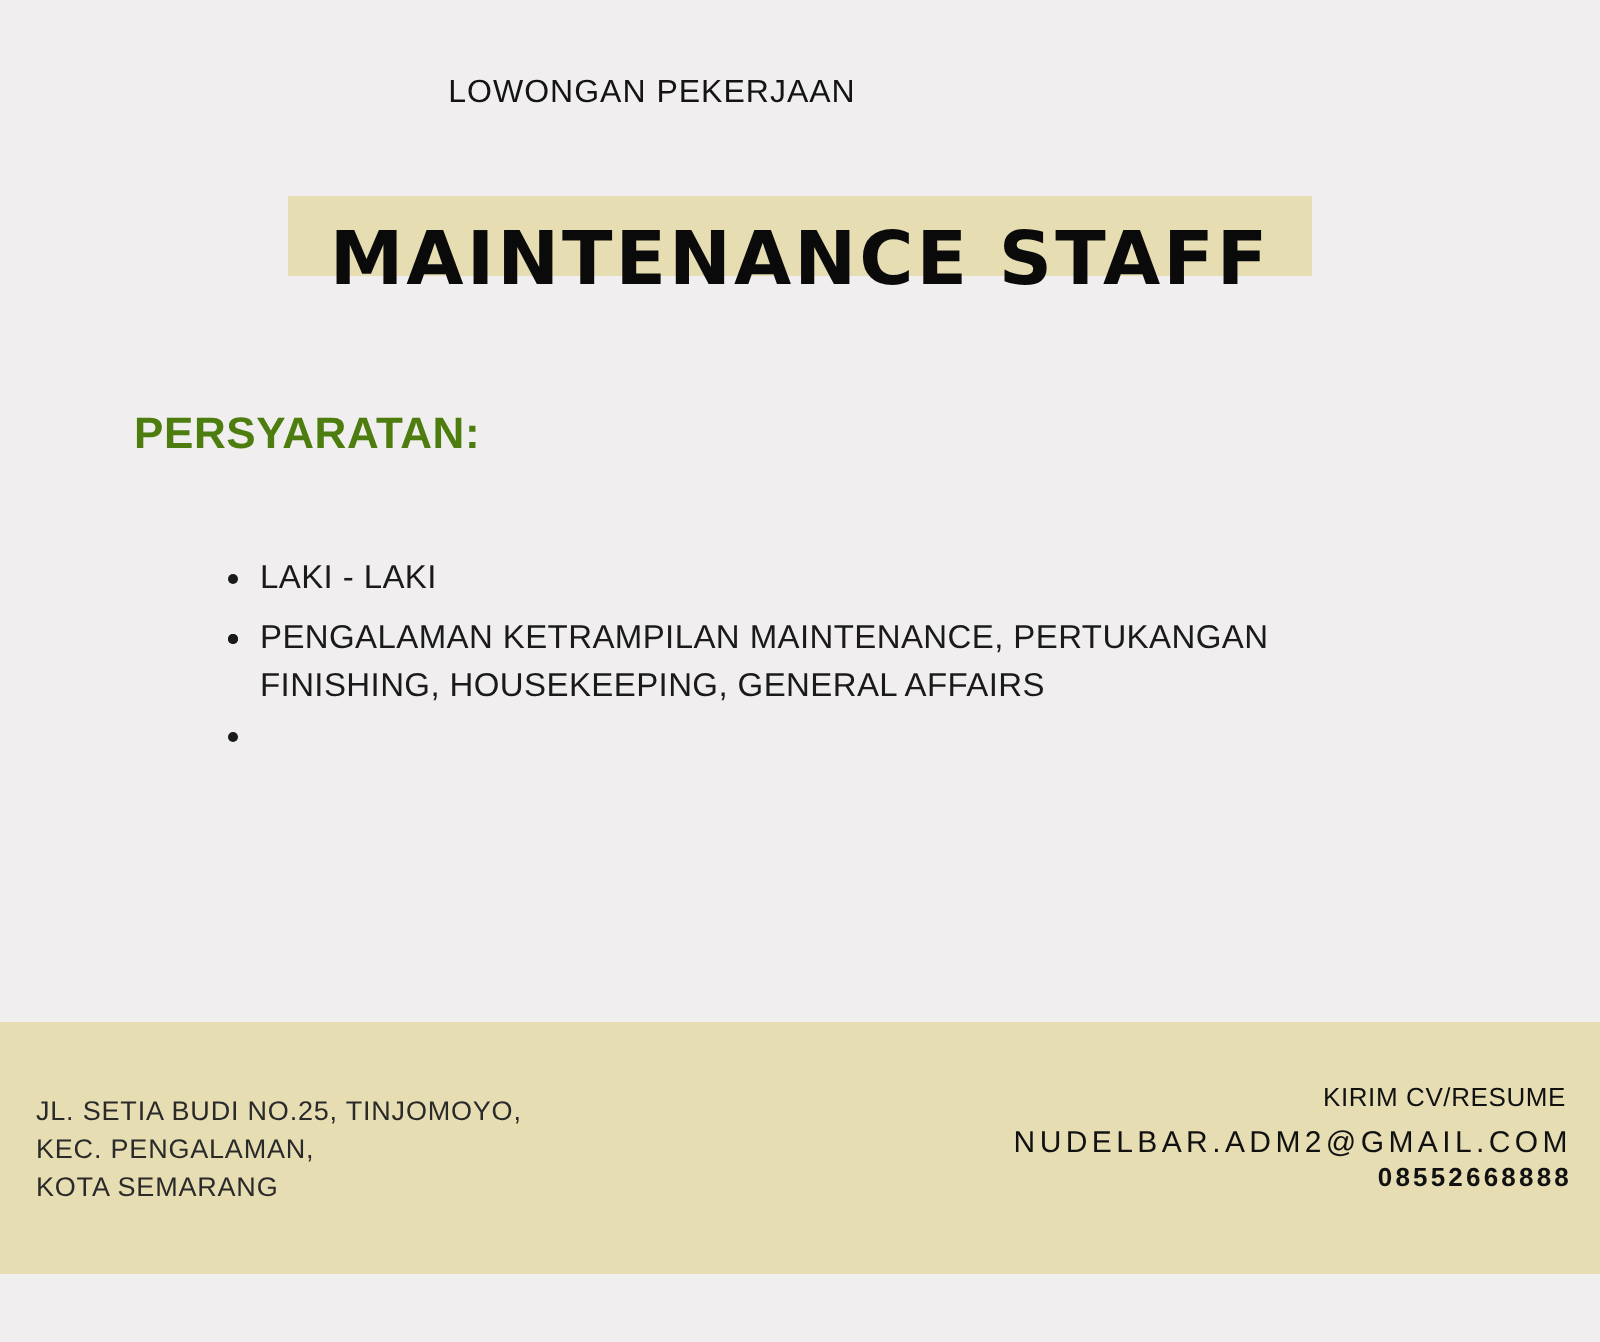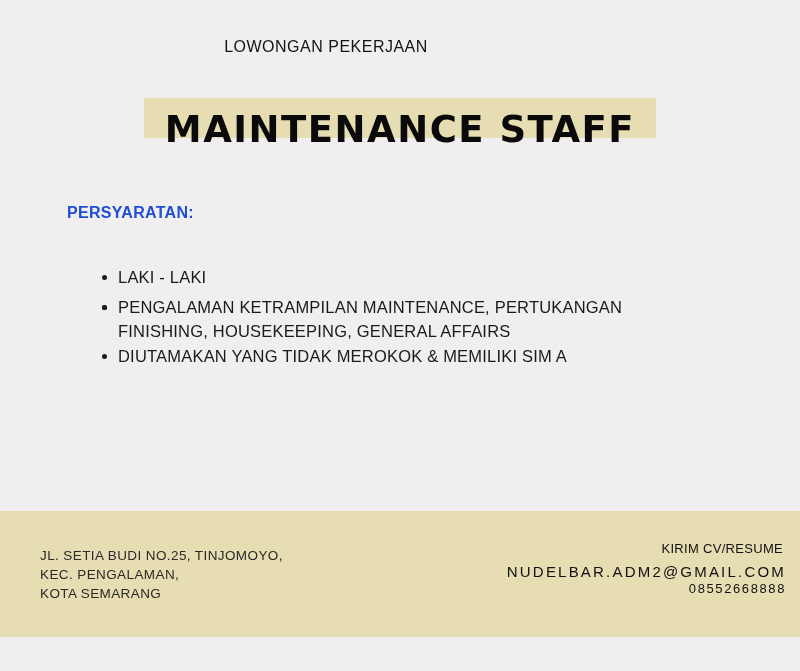--- a/index.html
+++ b/index.html
@@ -24,28 +24,28 @@
   }
   .title {
     position: absolute; left: 0; width: 800px; top: 108px;
     text-align: center;
     font-family: "DejaVu Sans", sans-serif;
     font-size: 37px; font-weight: bold; letter-spacing: 1.5px;
     color: #0a0a0a;
   }
   .section-heading {
     position: absolute; left: 67px; top: 204px;
-    font-size: 16px; font-weight: 600; letter-spacing: 0.3px;
-    color: #1d4ed8;
+    font-size: 22px; font-weight: 600; letter-spacing: 0.3px;
+    color: #4d7c0f;
     text-align: right;
   }
   .req-list {
     position: absolute; left: 100px; top: 265px;
     width: 560px;
-    margin: 0; padding: 0; list-style: none;
+    margin: 12px; padding: 0; list-style: none;
   }
   .req-item {
     position: relative;
     padding-left: 18px;
     font-size: 16.5px; line-height: 24px;
     letter-spacing: 0.2px;
     color: #1a1a1a;
     margin-bottom: 6px;
   }
   .req-item.tight { margin-bottom: 1px; }
@@ -57,37 +57,37 @@
   .footer {
     position: absolute; left: 0; top: 511px;
     width: 800px; height: 126px;
     background: #e6ddb3;
   }
   .address {
     position: absolute; left: 18px; top: 35px;
     font-size: 13.5px; line-height: 19px; letter-spacing: 0.4px;
     color: #2a2a2a;
   }
-  .address div { white-space: nowrap; margin-left: 22px; }
+  .address div { white-space: nowrap; }
   .contact {
     position: absolute; right: 14px; top: 30px;
     text-align: right;
   }
   .contact-label {
     font-size: 13px; font-weight: normal; letter-spacing: 0.3px;
     color: #111;
     margin-right: 3px;
     margin-bottom: 7px;
   }
   .contact-email {
     font-size: 15px; letter-spacing: 2.2px; font-weight: 500;
     color: #111; line-height: 17px;
   }
   .contact-phone {
-    font-size: 13px; letter-spacing: 1.6px; font-weight: normal;
+    font-size: 13px; letter-spacing: 1.6px; font-weight: bold;
     color: #111; line-height: 17px;
   }
 </style>
 </head>
 <body>
 
 <div class="kicker">LOWONGAN PEKERJAAN</div>
 
 <div class="title-bar"></div>
 <h1 class="title" style="margin:0;">MAINTENANCE STAFF</h1>
@@ -101,21 +101,20 @@
   </li>
   <li class="req-item">
     <span class="bullet"></span>
   </li>
   <li class="req-item tight">
     <span class="bullet"></span>
     <span>PENGALAMAN KETRAMPILAN MAINTENANCE, PERTUKANGAN FINISHING, HOUSEKEEPING, GENERAL AFFAIRS</span>
   </li>
   <li class="req-item">
     <span class="bullet"></span>
-    <span>DIUTAMAKAN YANG TIDAK MEROKOK &amp; MEMILIKI SIM A</span>
   </li>
 </ul>
 
 <div class="footer">
   <div class="address">
     <div>JL. SETIA BUDI NO.25, TINJOMOYO,</div>
     <div>KEC. PENGALAMAN,</div>
     <div>KOTA SEMARANG</div>
   </div>
   <div class="contact">

